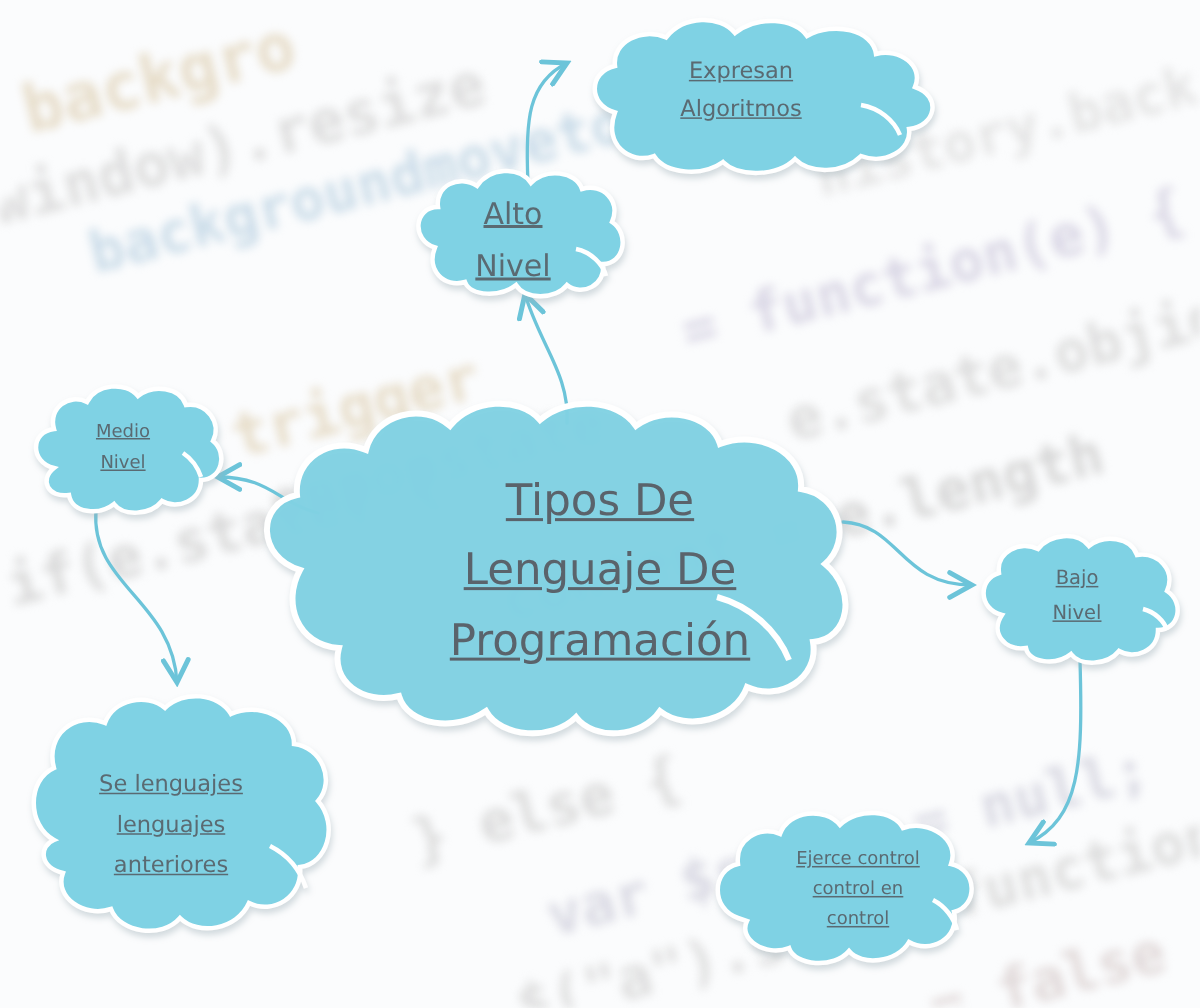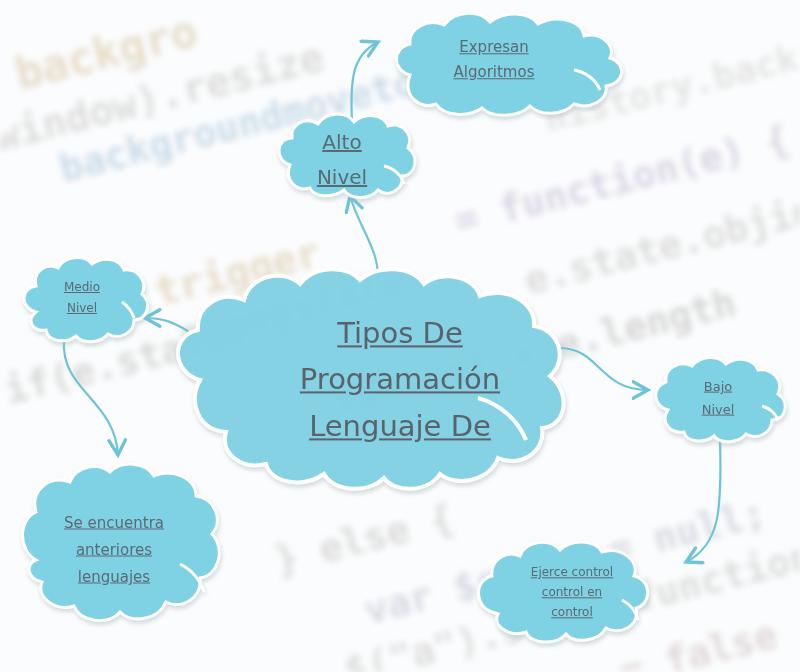--- a/index.html
+++ b/index.html
@@ -73,43 +73,43 @@
     <path d="M622,600 C630,604 636,612 638,620" fill="none" stroke="#ffffff" stroke-width="3"></path>
   </g>
   <g filter="url(#shadow)">
     <path fill="#7fd2e4" fill-opacity="0.95" stroke="#ffffff" stroke-width="4" d="M200,380 C172,372 170,336 198,330 C196,306 220,290 244,300 C250,276 282,268 300,284 C314,266 346,264 360,280 C378,264 412,266 424,284 C442,270 474,276 480,296 C506,286 536,302 534,326 C560,330 568,360 550,376 C572,394 566,426 542,428 C546,452 520,468 498,458 C490,480 458,488 440,474 C428,492 396,494 384,478 C368,494 334,492 324,474 C304,488 272,484 266,464 C242,470 220,454 226,432 C198,430 188,402 200,380 Z"></path>
     <path d="M478,398 C500,404 518,420 526,440" fill="none" stroke="#ffffff" stroke-width="4"></path>
   </g>
 </svg>
 
 <div class="label" style="left:376px;top:380px;font-size:29px;line-height:1.6;color:#5a636b;margin-left:24px;">
   <div>Tipos De</div>
+  <div>Lenguaje De</div>
   <div>Programación</div>
-  <div>Lenguaje De</div>
 </div>
 
 <div class="label" style="left:342px;top:160px;font-size:20px;line-height:1.75;">
   <div>Alto</div>
   <div>Nivel</div>
 </div>
 
 <div class="label" style="left:494px;top:60px;font-size:15px;line-height:1.65;">
   <div>Expresan</div>
   <div>Algoritmos</div>
 </div>
 
 <div class="label" style="left:82px;top:298px;font-size:12px;line-height:1.75;">
   <div>Medio</div>
   <div>Nivel</div>
 </div>
 
 <div class="label" style="left:114px;top:550px;font-size:15px;line-height:1.8;">
-  <div>Se encuentra</div>
+  <div>Se lenguajes</div>
+  <div>lenguajes</div>
   <div>anteriores</div>
-  <div>lenguajes</div>
 </div>
 
 <div class="label" style="left:718px;top:398px;font-size:13px;line-height:1.8;">
   <div>Bajo</div>
   <div>Nivel</div>
 </div>
 
 <div class="label" style="left:572px;top:593px;font-size:12px;line-height:1.65;">
   <div>Ejerce control</div>
   <div>control en</div>

